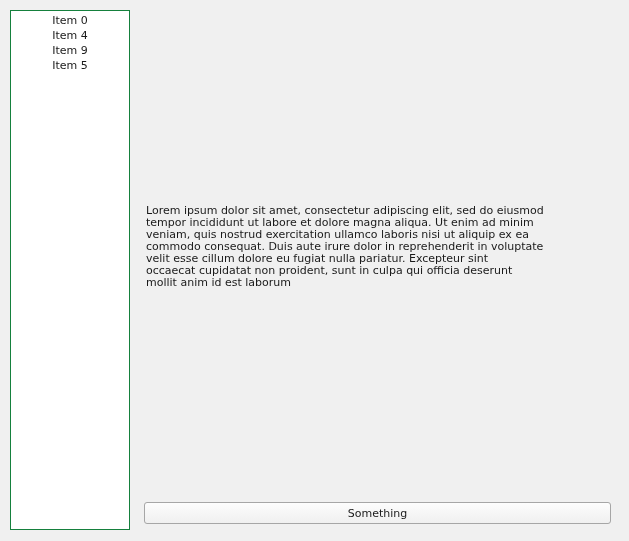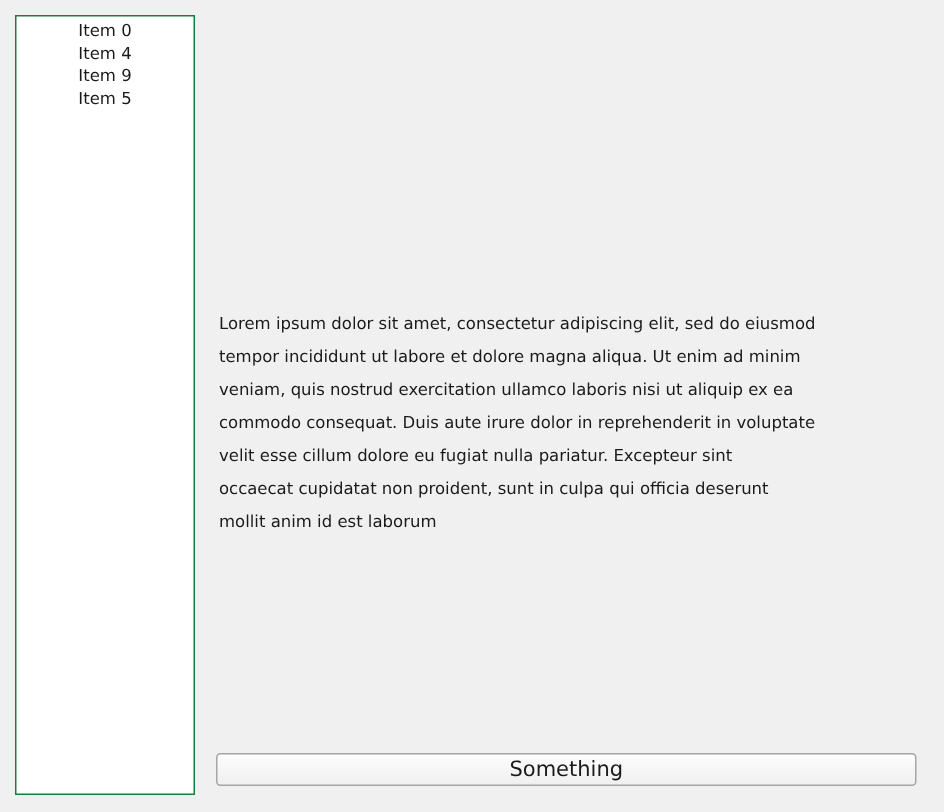--- a/index.html
+++ b/index.html
@@ -38,38 +38,38 @@
     cursor: default;
   }
 
   
   .paragraph {
     position: absolute;
     left: 146px;
     top: 205px;
     width: 466px;
     font-size: 11px;
-    line-height: 22px;
+    line-height: 12px;
     white-space: pre-line;
     color: #1a1a1a;
   }
 
   
   .push-button {
     position: absolute;
     left: 144px;
     top: 502px;
     width: 467px;
     height: 22px;
     box-sizing: border-box;
     border: 1px solid #a6a6a6;
     border-radius: 3px;
     background: linear-gradient(to bottom, #fdfdfd 0%, #f6f6f6 50%, #f0f0f0 100%);
     font-family: "DejaVu Sans", sans-serif;
-    font-size: 14px;
+    font-size: 11px;
     color: #1a1a1a;
     padding: 0;
     cursor: default;
   }
 </style>
 </head>
 <body>
 
 <div class="listbox">
 

